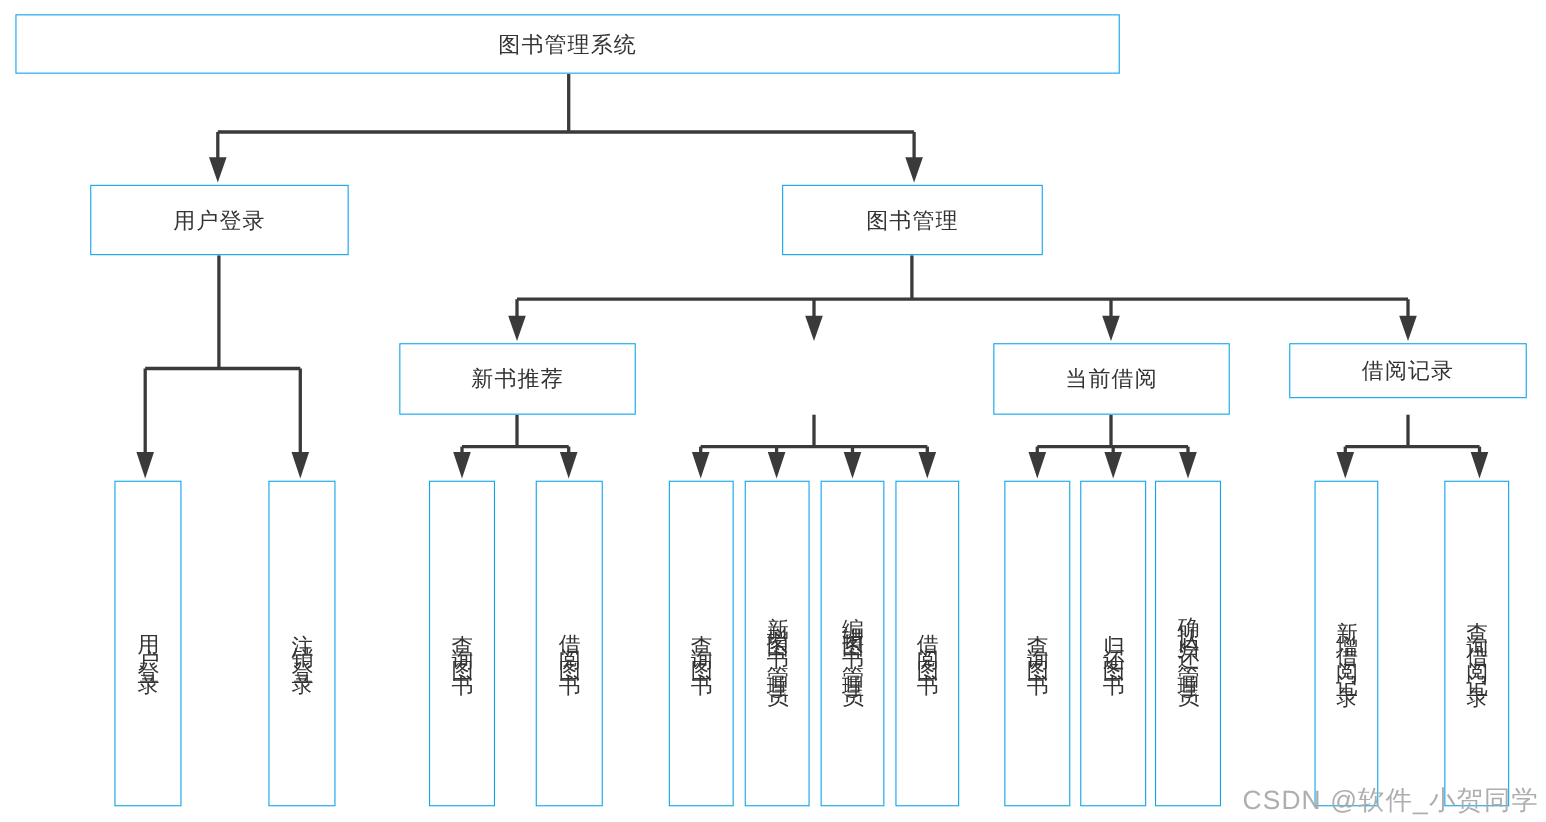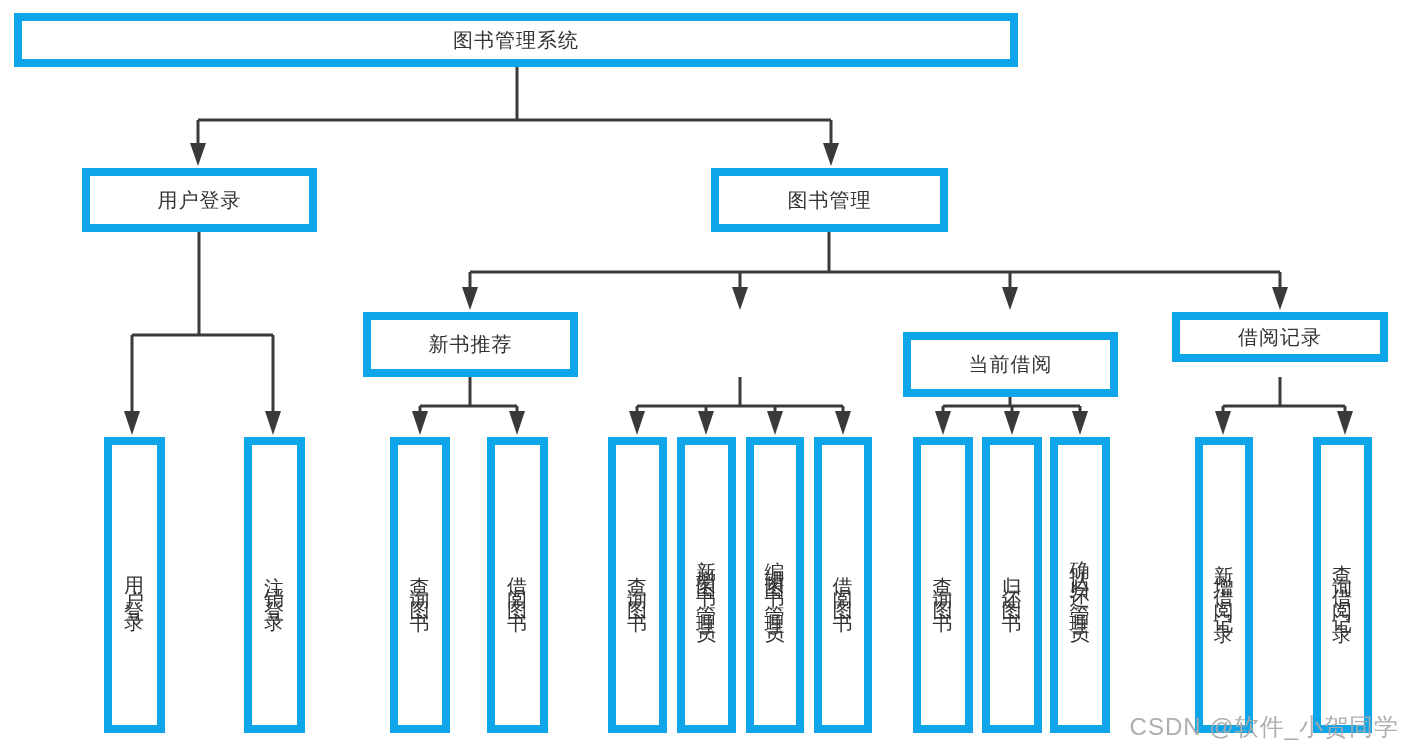--- a/index.html
+++ b/index.html
@@ -18,21 +18,21 @@
   #connectors {
     position: absolute;
     left: 0; top: 0;
     width: 1405px;
     height: 747px;
     pointer-events: none;
   }
   .box {
     position: absolute;
     box-sizing: border-box;
-    border: 8px solid #0ea5e9;
+    border: 1px solid #0ea5e9;
     background: #ffffff;
     display: flex;
     align-items: center;
     justify-content: center;
     color: #333333;
     letter-spacing: 1px;
   }
   .box.h { font-size: 20px; }
   .box.leaf {
     font-size: 20px;
@@ -144,21 +144,21 @@
   <div class="box h" style="left:82px; top:168px; width:235px; height:64px;">
     <span>用户登录</span>
   </div>
   <div class="box h" style="left:711px; top:168px; width:237px; height:64px;justify-content:center;">
     <span>图书管理</span>
   </div>
 
   <div class="box h" style="left:363px; top:312px; width:215px; height:65px;">
     <span>新书推荐</span>
   </div>
-  <div class="box h" style="left:903px; top:312px; width:215px; height:65px;margin-top:20px;">
+  <div class="box h" style="left:903px; top:312px; width:215px; height:65px;">
     <span>当前借阅</span>
   </div>
   <div class="box h" style="left:1172px; top:312px; width:216px; height:50px;">
     <span>借阅记录</span>
   </div>
 
   <div class="box leaf" style="left:104px; top:437px; width:61px; height:296px;">
     <span class="vtext">用户登录</span>
   </div>
   <div class="box leaf" style="left:244px; top:437px; width:61px; height:296px;">

